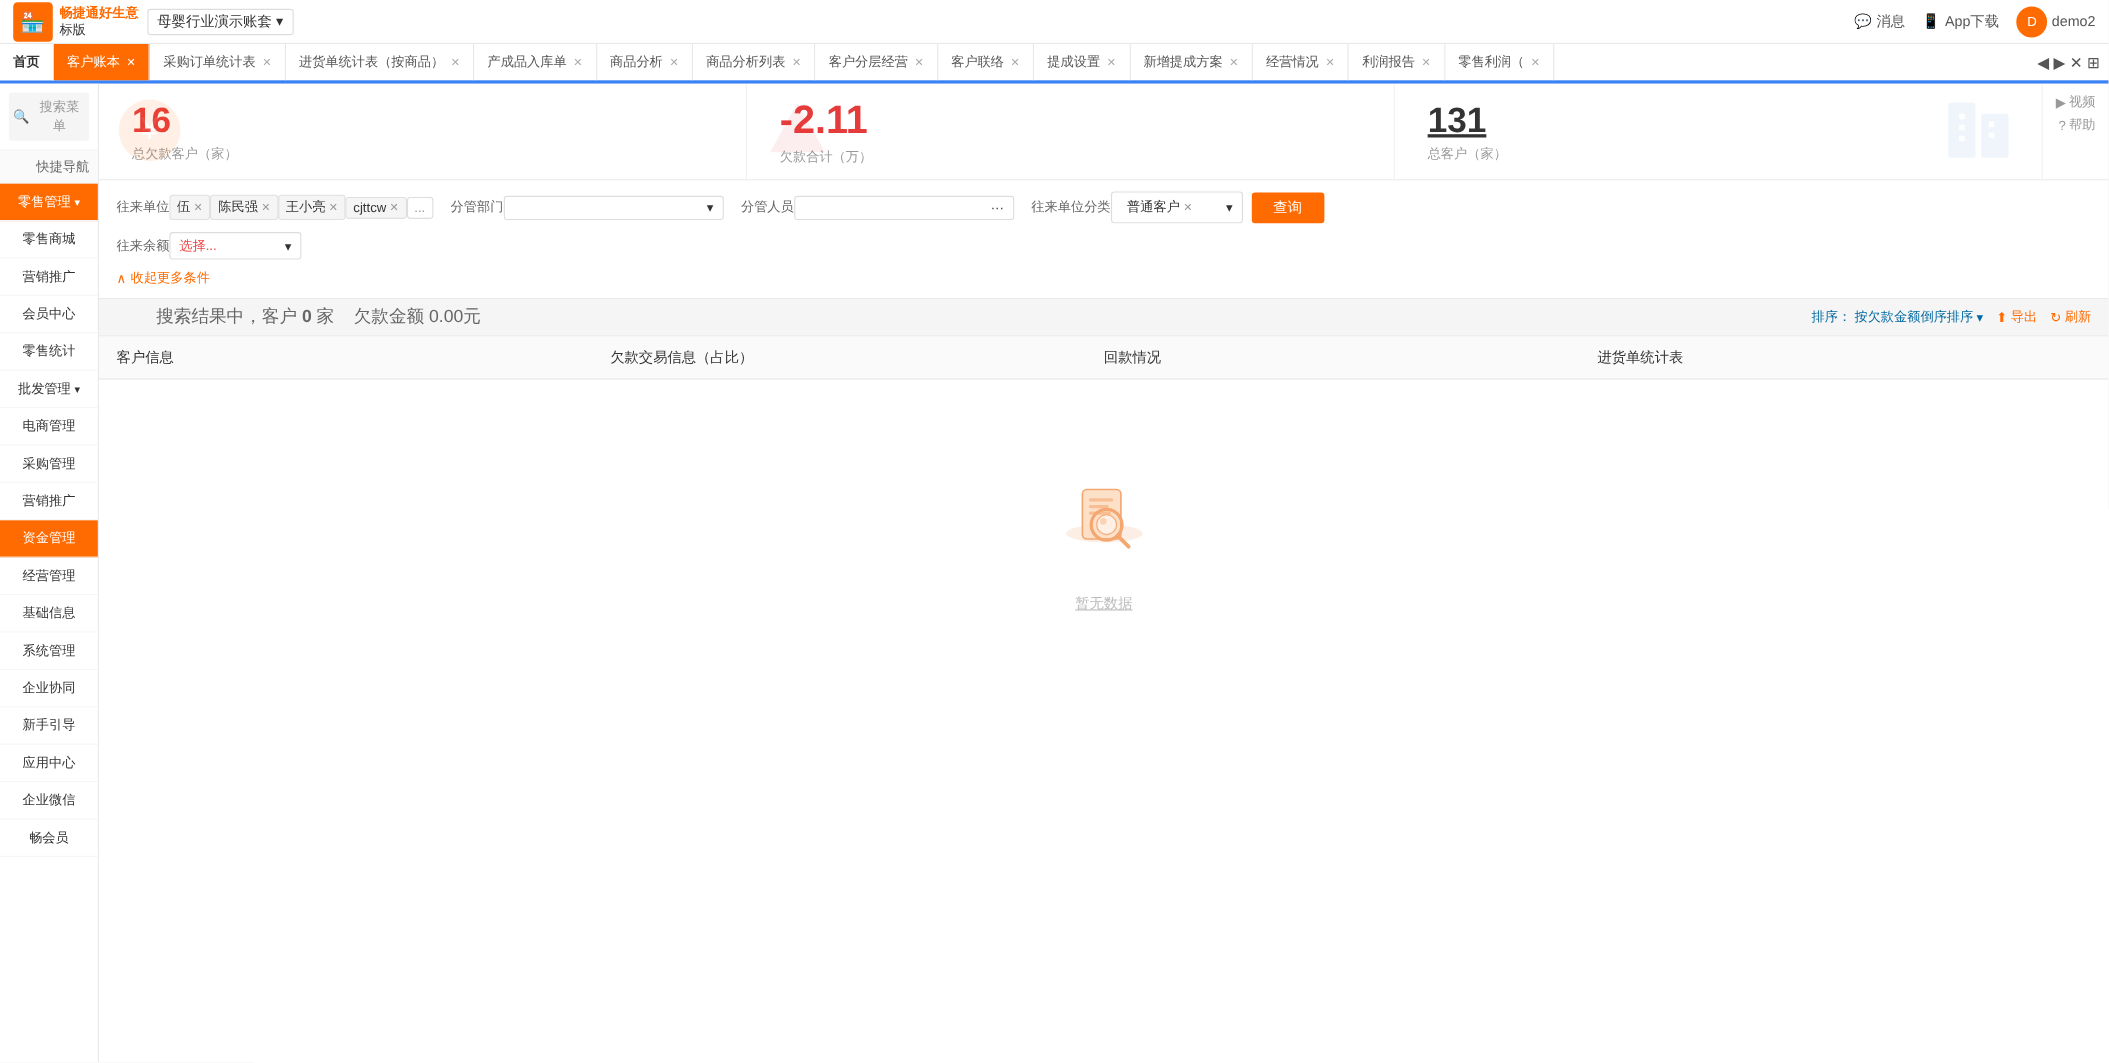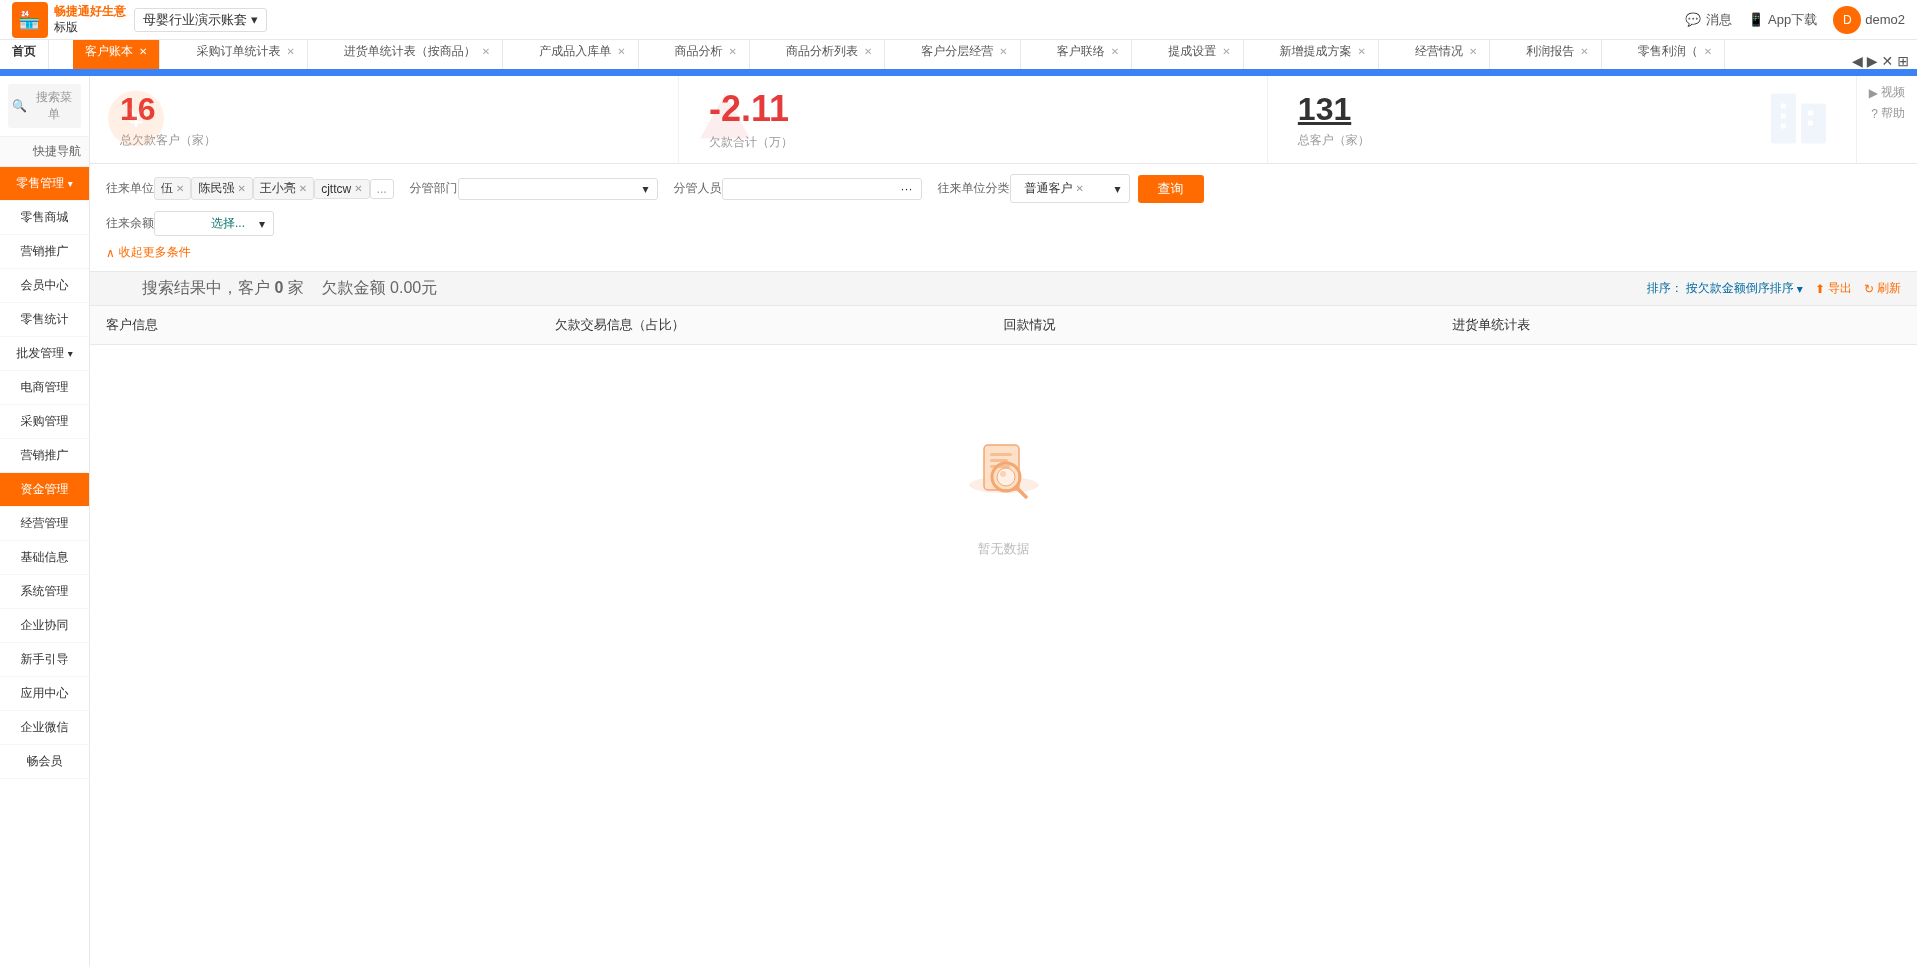--- a/index.html
+++ b/index.html
@@ -11,21 +11,21 @@
     .logo-area { display: flex; align-items: center; gap: 6px; }
     .logo-icon { width: 36px; height: 36px; background: #ff6b00; border-radius: 4px; display: flex; align-items: center; justify-content: center; color: white; font-size: 18px; }
     .logo-text { font-size: 12px; color: #333; line-height: 1.3; }
     .logo-text .line1 { color: #ff6b00; font-weight: bold; text-align: center; }
     .store-selector { display: flex; align-items: center; gap: 4px; color: #333; font-size: 13px; border: 1px solid #ddd; border-radius: 3px; padding: 2px 8px; cursor: pointer; }
     .topbar-right { display: flex; align-items: center; gap: 16px; color: #555; font-size: 13px; }
     .topbar-right-item { display: flex; align-items: center; gap: 4px; cursor: pointer; }
     .avatar { width: 28px; height: 28px; border-radius: 50%; background: #ff6b00; color: white; display: flex; align-items: center; justify-content: center; font-size: 12px; }
 
     
-    .nav-tabs { background: #fff; height: 36px; display: flex; align-items: flex-end; border-bottom: 7px solid #3b82f6; flex-shrink: 0; overflow: hidden; gap: 24px; }
+    .nav-tabs { background: #fff; height: 36px; display: flex; align-items: center; border-bottom: 3px solid #3b82f6; flex-shrink: 0; overflow: hidden; }
     .nav-tab { height: 36px; padding: 0 12px; display: flex; align-items: center; gap: 4px; font-size: 12px; color: #555; cursor: pointer; white-space: nowrap; border-right: 1px solid #e8e8e8; flex-shrink: 0; }
     .nav-tab.home { background: #fff; color: #333; font-weight: bold; }
     .nav-tab.active { background: #ff6b00; color: #fff; }
     .nav-tab .close-x { color: #aaa; font-size: 10px; margin-left: 2px; cursor: pointer; }
     .nav-tab.active .close-x { color: #fff; }
     .nav-tabs-end { display: flex; align-items: center; margin-left: auto; padding: 0 8px; gap: 4px; }
     .nav-tabs-end span { cursor: pointer; color: #555; font-size: 14px; }
 
     
     .main-layout { display: flex; flex: 1; overflow: hidden; }
@@ -69,21 +69,21 @@
     .sort-select { display: flex; align-items: center; gap: 3px; color: #0369a1; cursor: pointer; }
     .action-btn { display: flex; align-items: center; gap: 3px; color: #ff6b00; cursor: pointer; }
 
     
     .table-area { flex: 1; overflow-y: auto; background: #fff; }
     .table-header { display: grid; grid-template-columns: 2fr 2fr 2fr 2fr; padding: 10px 16px; border-bottom: 1px solid #e8e8e8; background: #fafafa; }
     .table-header-cell { font-size: 13px; color: #333; font-weight: 500; }
 
     
     .empty-state { display: flex; flex-direction: column; align-items: center; justify-content: center; padding: 80px 0; color: #ccc; }
-    .empty-text { font-size: 13px; color: #bbb; }
+    .empty-text { font-size: 13px; color: #bbb; text-decoration: underline; }
 
     
     ::-webkit-scrollbar { width: 4px; height: 4px; }
     ::-webkit-scrollbar-track { background: #f1f1f1; }
     ::-webkit-scrollbar-thumb { background: #ccc; border-radius: 2px; }
   </style>
 </head>
 <body>
 
 <div class="topbar">
@@ -345,21 +345,21 @@
         </div>
 
         <button style="background:#ff6b00; color:#fff; border:none; border-radius:3px; padding:5px 20px; font-size:13px; cursor:pointer; margin-left:8px;">
           <span>查询</span>
         </button>
       </div>
 
       <div class="filter-row">
         <span class="filter-label">往来余额</span>
         <div class="filter-select">
-          <span style="color:#0f766e;margin-left:48px;">选择...</span>
+          <span style="color:#ef4444;">选择...</span>
           <span>▾</span>
         </div>
       </div>
 
       <div style="text-align:center; margin-top:4px;">
         <div class="collapse-btn">
           <span>∧</span>
           <span>收起更多条件</span>
         </div>
       </div>

